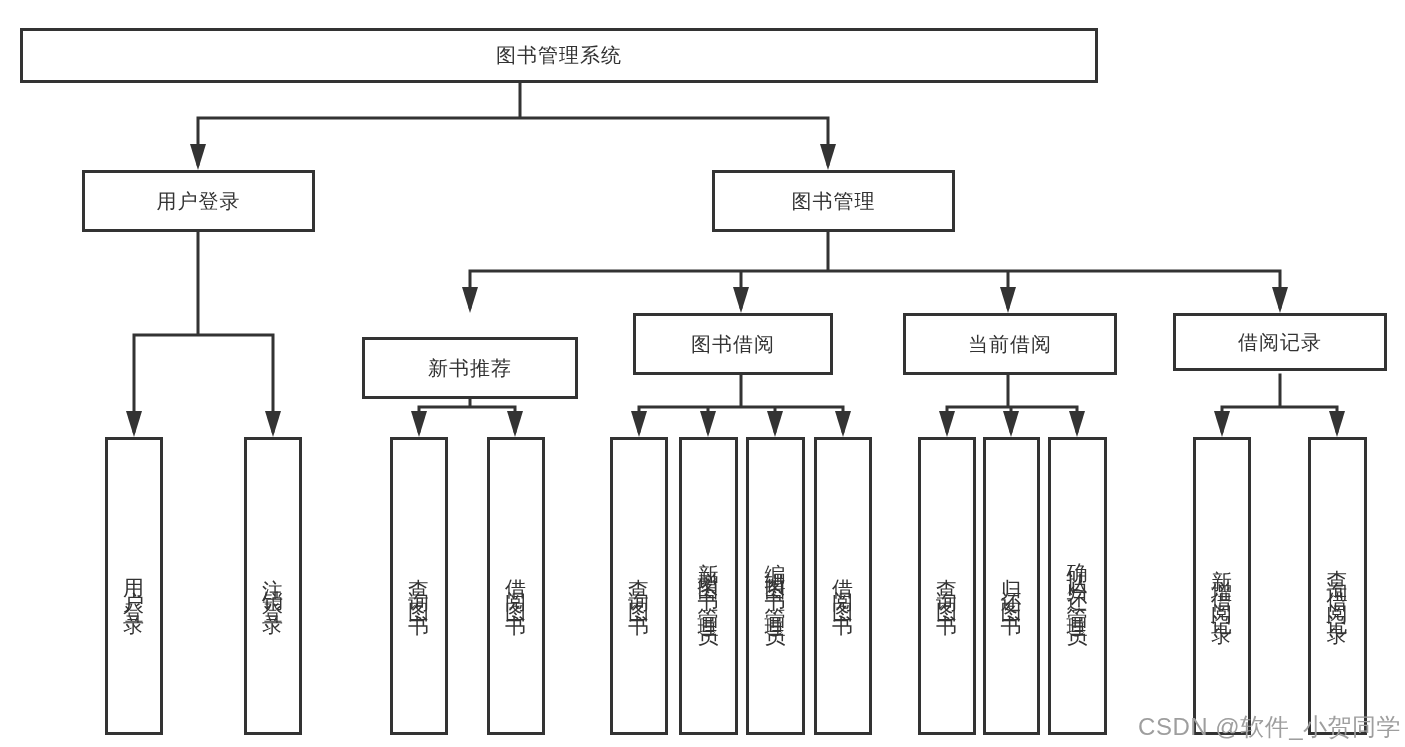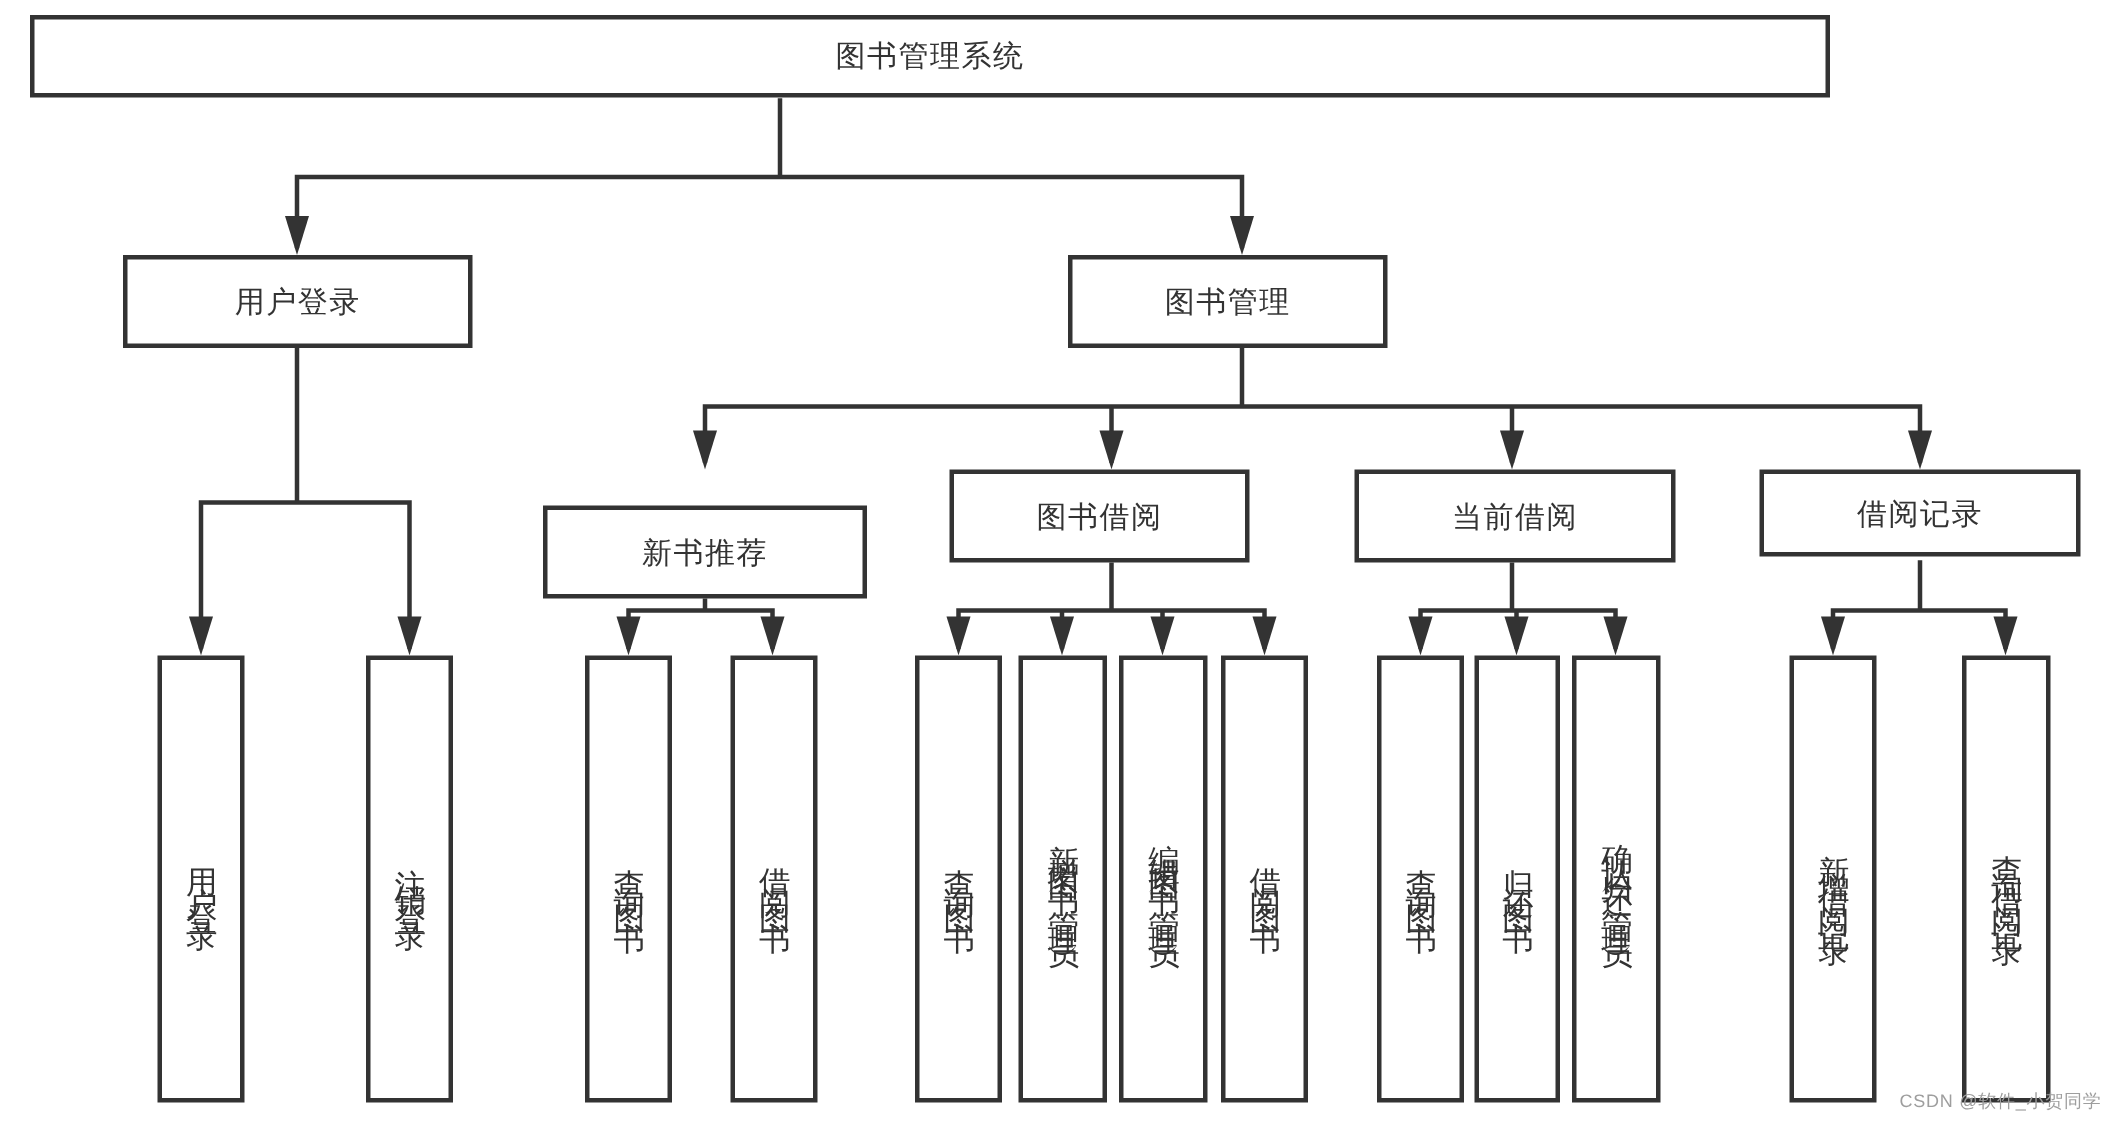--- a/index.html
+++ b/index.html
@@ -32,21 +32,21 @@
     line-height:1;
     color:#333333;
     white-space:nowrap;
   }
   .vnode .vlabel.long{letter-spacing:9px;}
   .vnode .vlabel.mid{letter-spacing:11px;}
   .watermark{
     position:absolute;
     right:4px;
     bottom:4px;
-    font-size:12px;
+    font-size:24px;
     color:#9e9e9e;
     z-index:2;
     letter-spacing:0.5px;
   }
 </style>
 </head>
 <body>
 
 <div class="stage">
 
@@ -83,28 +83,28 @@
       <path d="M775 437 m-8 -26 l16 0 l-8 26 z"></path>
       <path d="M843 437 m-8 -26 l16 0 l-8 26 z"></path>
       <path d="M947 437 m-8 -26 l16 0 l-8 26 z"></path>
       <path d="M1011 437 m-8 -26 l16 0 l-8 26 z"></path>
       <path d="M1077 437 m-8 -26 l16 0 l-8 26 z"></path>
       <path d="M1222 437 m-8 -26 l16 0 l-8 26 z"></path>
       <path d="M1337 437 m-8 -26 l16 0 l-8 26 z"></path>
     </g>
   </svg>
 
-  <div class="node hnode" style="left:20px;top:10px;width:1200px;height:55px;">
+  <div class="node hnode" style="left:20px;top:28px;width:1078px;height:55px;">
     <span>图书管理系统</span>
   </div>
 
   <div class="node hnode" style="left:82px;top:170px;width:233px;height:62px;">
     <span>用户登录</span>
   </div>
-  <div class="node hnode" style="left:712px;top:170px;width:213px;height:62px;">
+  <div class="node hnode" style="left:712px;top:170px;width:243px;height:62px;">
     <span>图书管理</span>
   </div>
 
   <div class="node hnode" style="left:362px;top:313px;width:216px;height:62px;margin-top:24px;">
     <span>新书推荐</span>
   </div>
   <div class="node hnode" style="left:633px;top:313px;width:200px;height:62px;">
     <span>图书借阅</span>
   </div>
   <div class="node hnode" style="left:903px;top:313px;width:214px;height:62px;">

